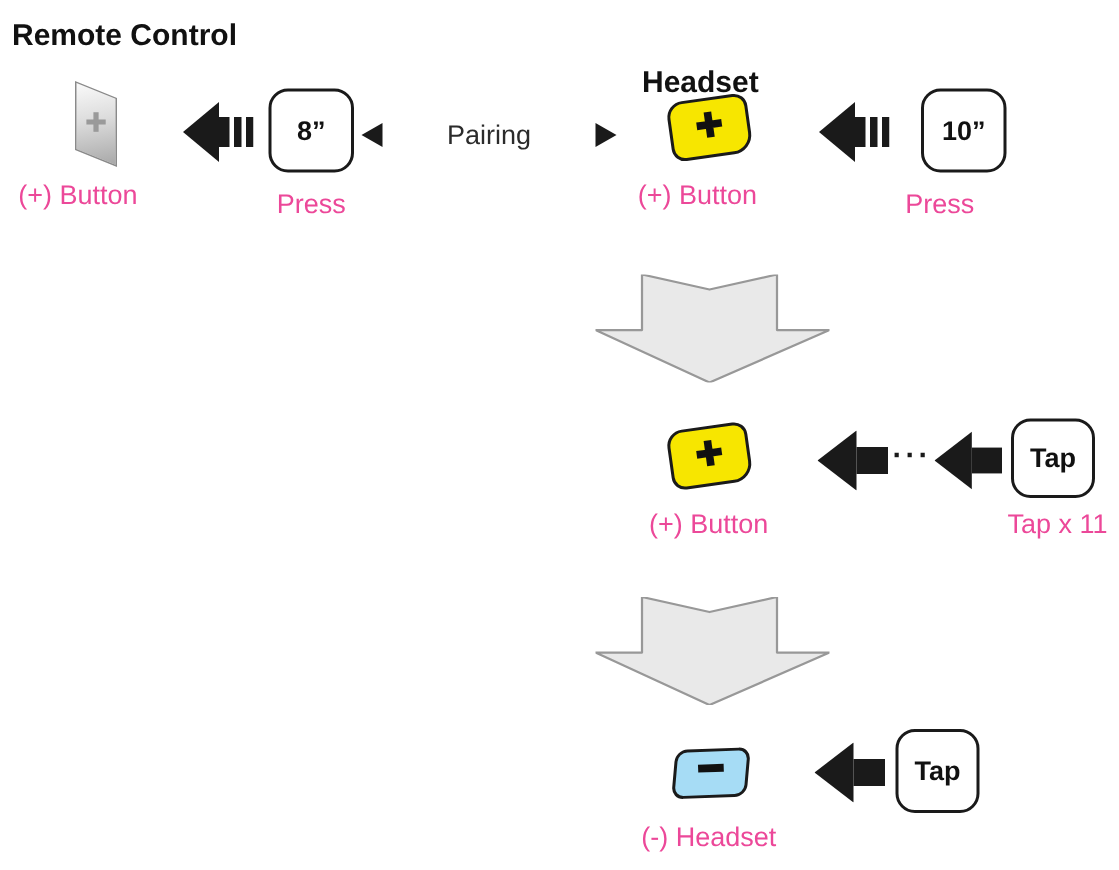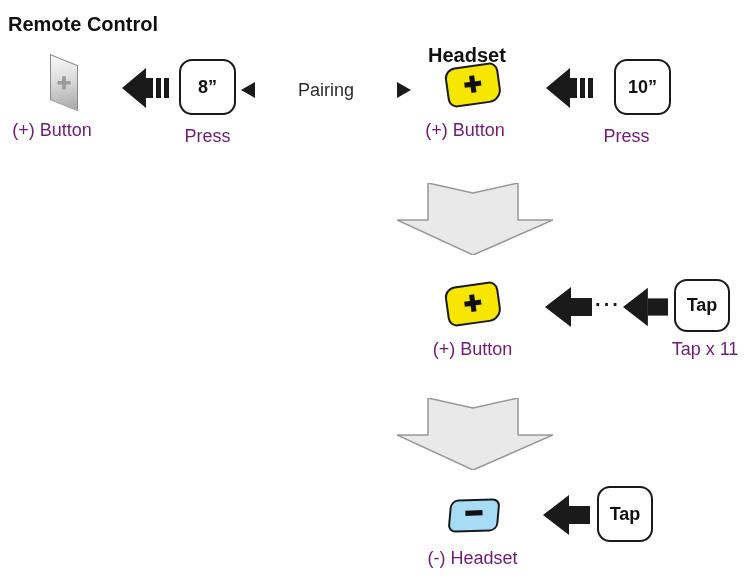--- a/index.html
+++ b/index.html
@@ -2,21 +2,21 @@
 <html><head>
 <meta charset="utf-8">
 <style>
   html,body{margin:0;padding:0;background:#fff;}
   .canvas{
     position:relative;width:746px;height:580px;background:#ffffff;
     font-family:"Liberation Sans","DejaVu Sans",sans-serif;overflow:hidden;
   }
   .abs{position:absolute;}
   .heading{font-size:20px;font-weight:bold;color:#111;white-space:nowrap;}
-  .label{font-size:18px;color:#701a75;text-align:center;white-space:nowrap;}
+  .label{font-size:18px;color:#ec4899;text-align:center;white-space:nowrap;}
   .key-btn{
     box-sizing:border-box;background:#fff;border:2px solid #1a1a1a;border-radius:13px;
     display:flex;align-items:center;justify-content:center;
     font-size:18px;font-weight:bold;color:#111;
   }
   .btn-yellow{
     box-sizing:border-box;width:54px;height:40px;background:#F7E600;
     border:2.5px solid #1a1a1a;border-radius:11px 9px 13px 9px;
     transform:rotate(-8deg);display:flex;align-items:center;justify-content:center;
   }

